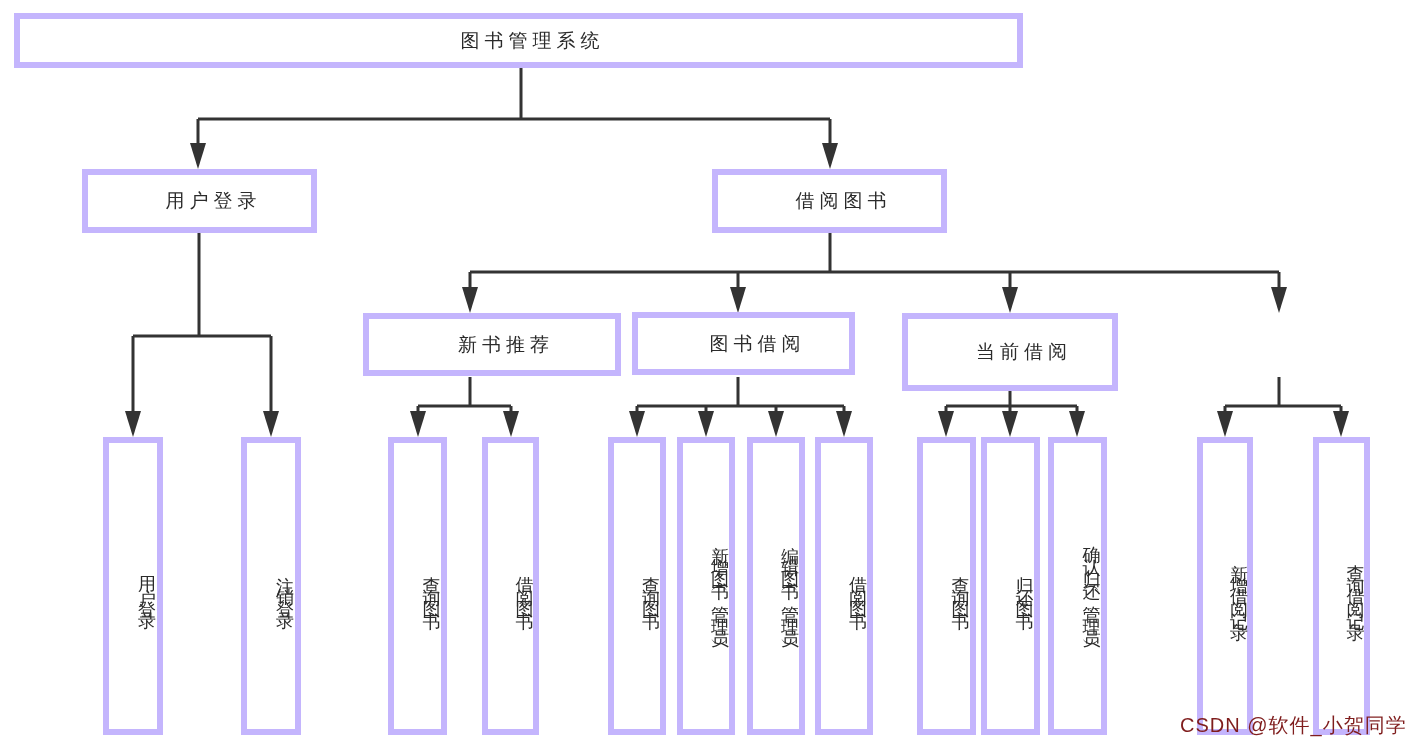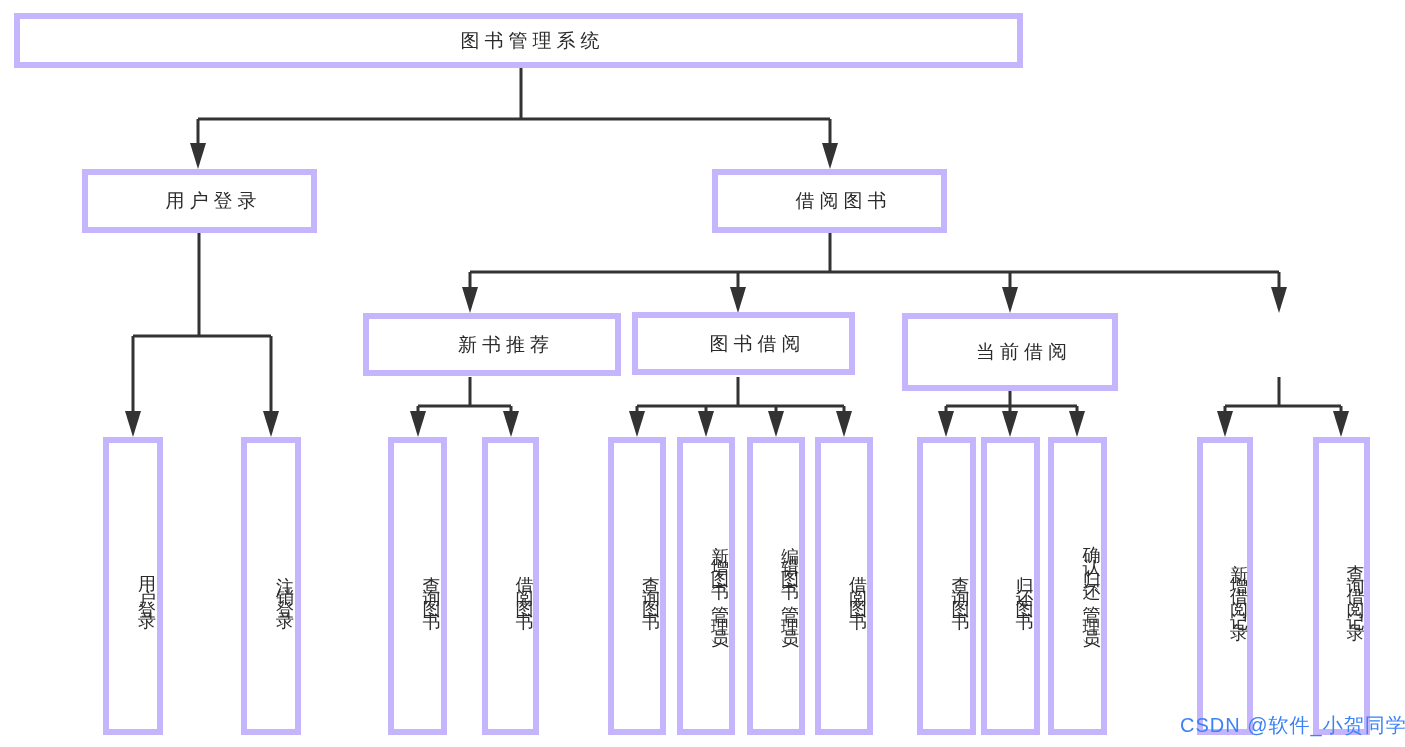--- a/index.html
+++ b/index.html
@@ -45,21 +45,21 @@
     color: #2b2b2b;
     line-height: 1;
   }
   #watermark {
     position: absolute;
     left: 1180px;
     top: 712px;
     width: 220px;
     font-size: 20px;
     letter-spacing: 1px;
-    color: #3b82f6;
+    color: #7f1d1d;
     white-space: nowrap;
     z-index: 5;
   }
 </style>
 </head>
 <body>
 
 <div id="canvas">
 
   <svg id="connectors" viewBox="0 0 1405 747" xmlns="http://www.w3.org/2000/svg">

